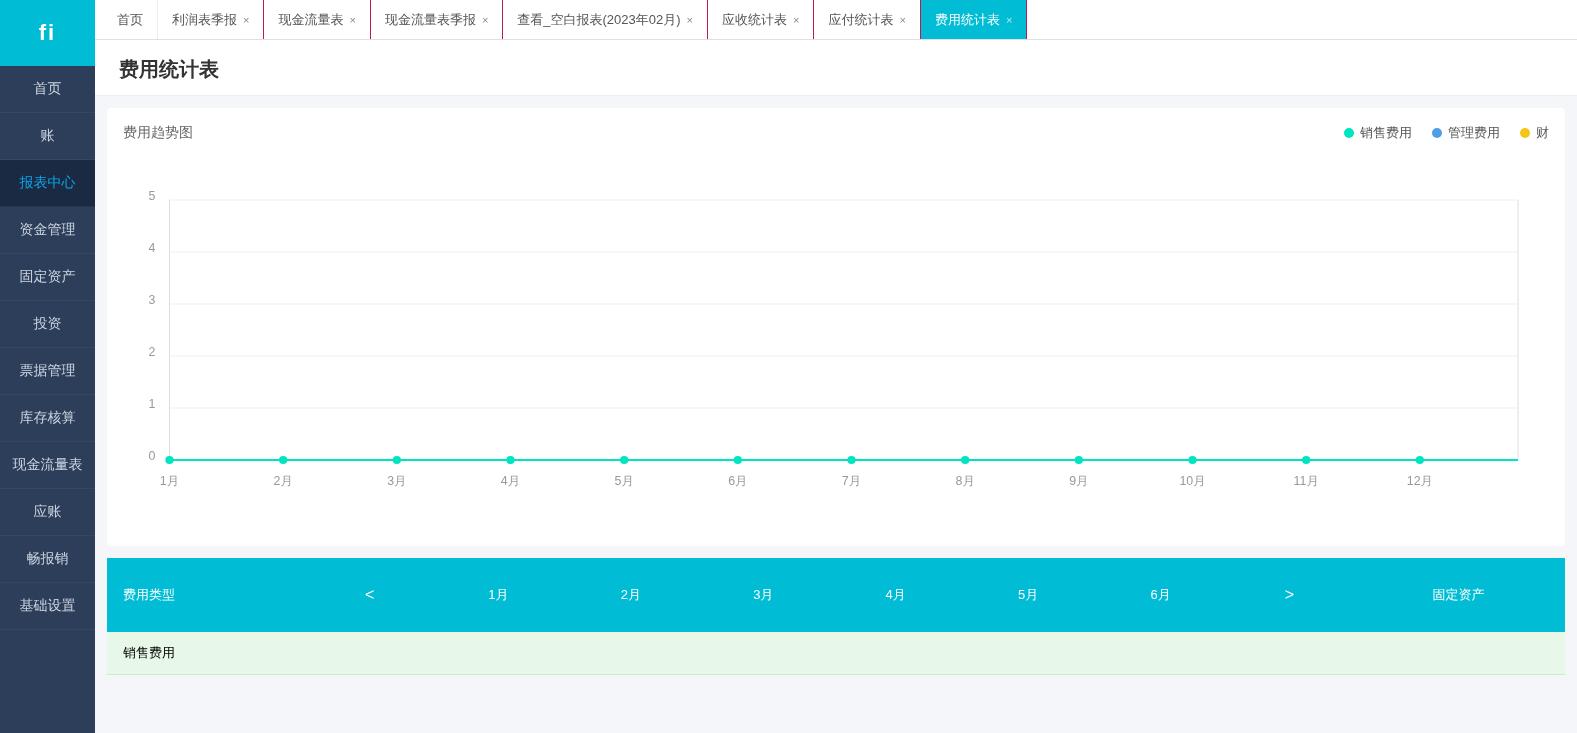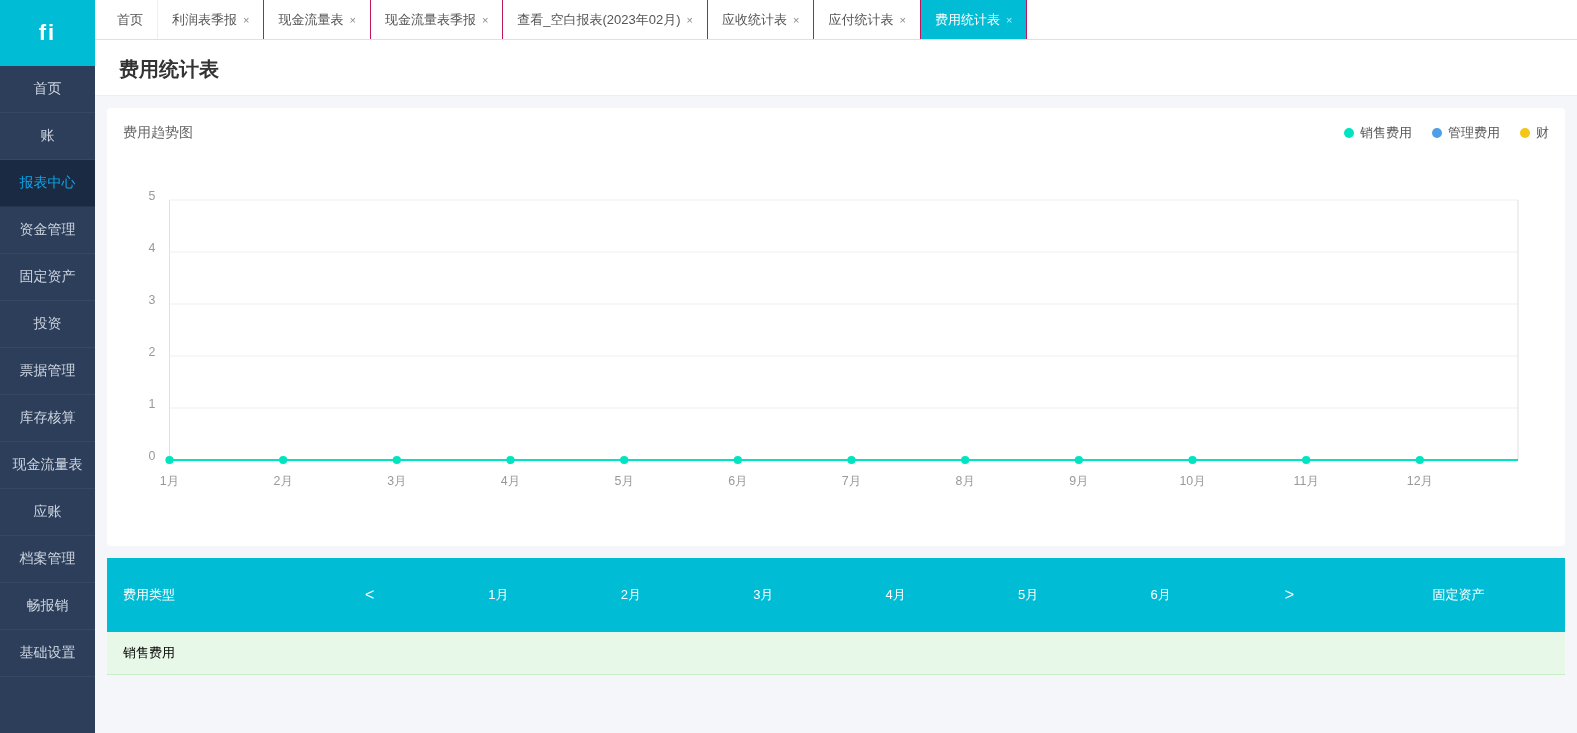--- a/index.html
+++ b/index.html
@@ -235,21 +235,20 @@
   <div class="sidebar-item">首页</div>
   <div class="sidebar-item">账</div>
   <div class="sidebar-item active">报表中心</div>
   <div class="sidebar-item">资金管理</div>
   <div class="sidebar-item">固定资产</div>
   <div class="sidebar-item">投资</div>
   <div class="sidebar-item">票据管理</div>
   <div class="sidebar-item">库存核算</div>
   <div class="sidebar-item">现金流量表</div>
   <div class="sidebar-item">应账</div>
-  <div class="sidebar-item">档案管理</div>
   <div class="sidebar-item">畅报销</div>
   <div class="sidebar-item">基础设置</div>
 </div>
 
 <div class="main">
 
   <div class="tab-bar">
     <div class="tab-item">
       <span>首页</span>
     </div>

